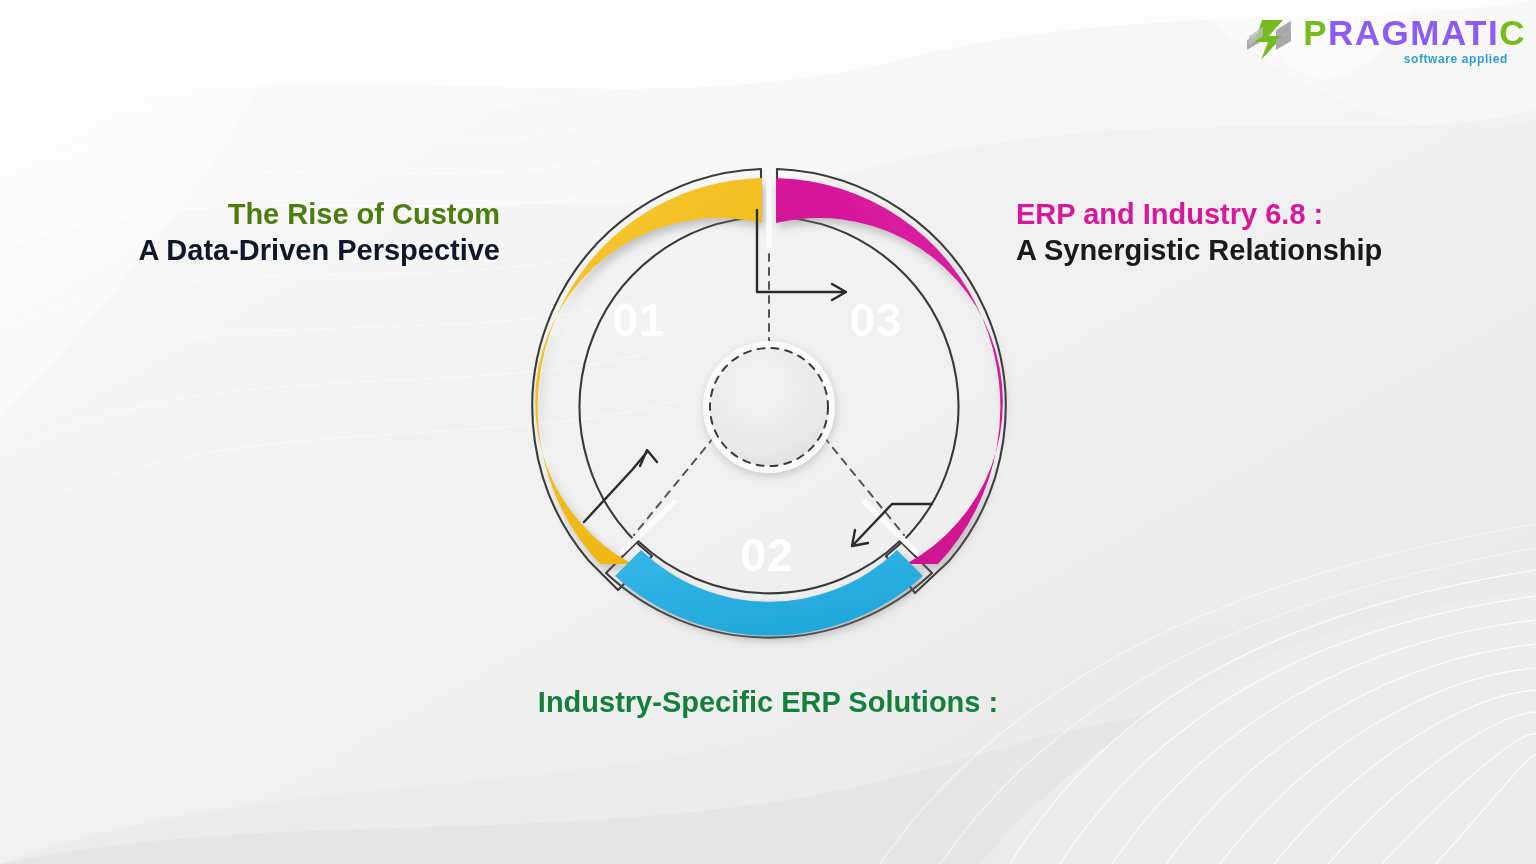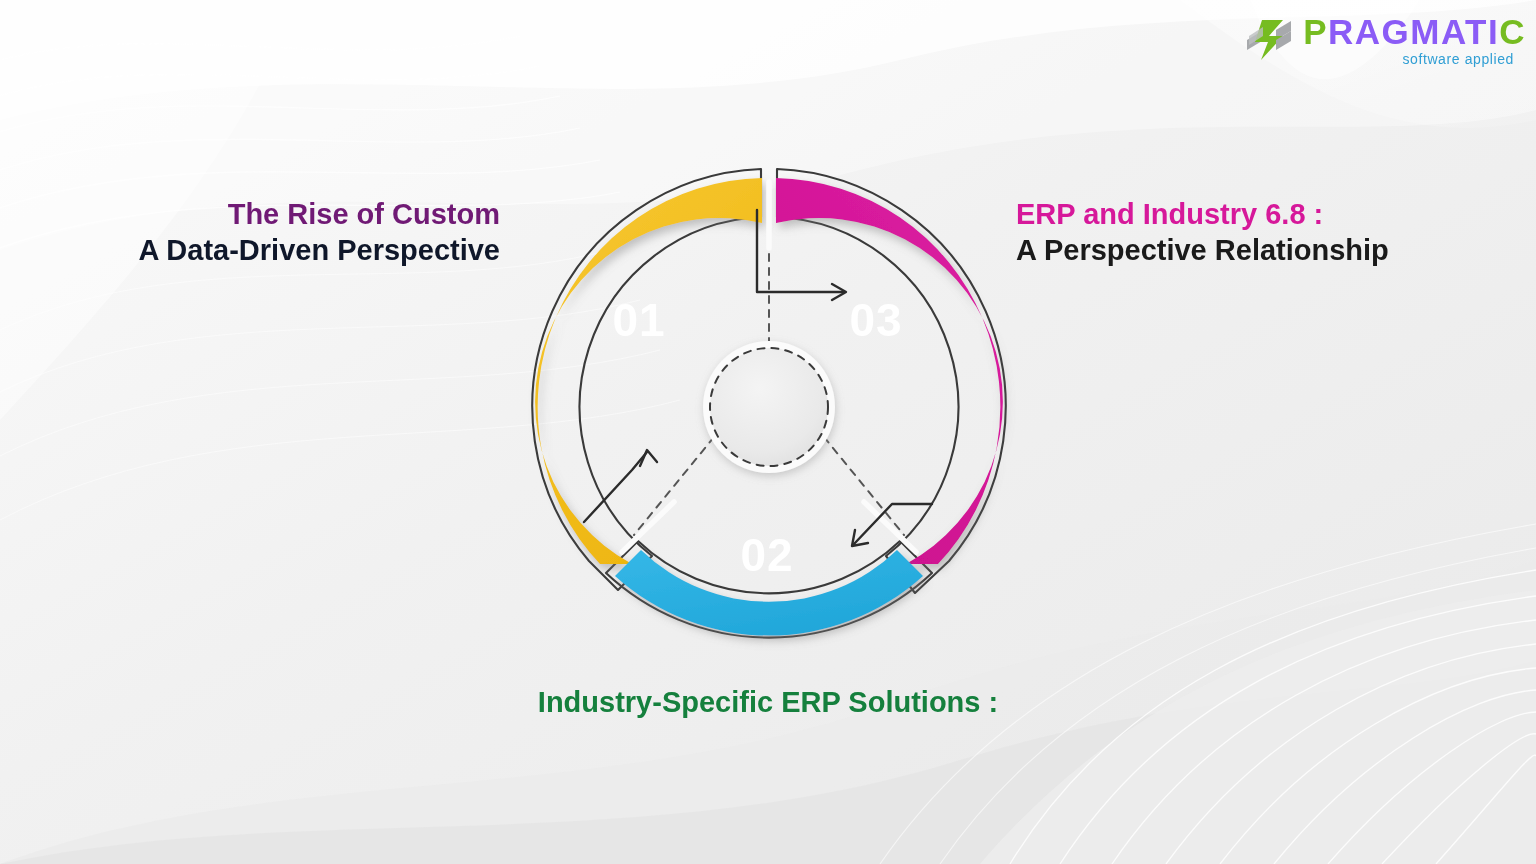--- a/index.html
+++ b/index.html
@@ -35,32 +35,32 @@
     font-size:35px; font-weight:700;
     letter-spacing:1.5px;
     color:#1a1a1a;
     font-family:"Liberation Sans", sans-serif;
     display:flex; align-items:baseline;
   }
   #logo-word .lg-p  { color:#76bc21; }
   #logo-word .lg-mid{ color:#8b5cf6; }
   #logo-word .lg-c  { color:#76bc21; }
   #logo-tag {
-    font-size:14px; font-weight:400;
+    font-size:12px; font-weight:700;
     letter-spacing:.6px;
     color:#2f9ed4;
-    margin-top:3px; margin-right:12px;
+    margin-top:3px; margin-right:18px;
   }
   
   .txt-block { position:absolute; z-index:5; }
   .txt-line  { font-weight:700; line-height:1.25; white-space:nowrap; }
 
   #text-left  { left:0; top:196px; width:500px; text-align:right; }
   #text-left .txt-line { font-size:29px; }
-  #text-left .accent { color:#701a75; }
+  #text-left .accent { color:#4d7c0f; }
   #text-left .dark   { color:#0f172a; }
 
   #text-right { left:1016px; top:196px; width:500px; text-align:left; }
   #text-right .txt-line { font-size:29px; }
   #text-right .accent { color:#d6189a; }
   #text-right .dark   { color:#1a1a1a; }
 
   #text-bottom { left:318px; top:684px; width:900px; text-align:center; }
   #text-bottom .txt-line { font-size:29px; }
   #text-bottom .accent { color:#15803d; }
@@ -164,21 +164,21 @@
     </div>
   </div>
 
   <div id="text-left" class="txt-block">
     <div class="txt-line accent">The Rise of Custom</div>
     <div class="txt-line dark">A Data-Driven Perspective</div>
   </div>
 
   <div id="text-right" class="txt-block">
     <div class="txt-line accent">ERP and Industry 6.8 :</div>
-    <div class="txt-line dark">A Perspective Relationship</div>
+    <div class="txt-line dark">A Synergistic Relationship</div>
   </div>
 
   <div id="text-bottom" class="txt-block">
     <div class="txt-line accent">Industry-Specific ERP Solutions :</div>
   </div>
 
   <div id="wheel">
 
     <svg viewBox="0 0 510 510" aria-hidden="true">
       <defs>

